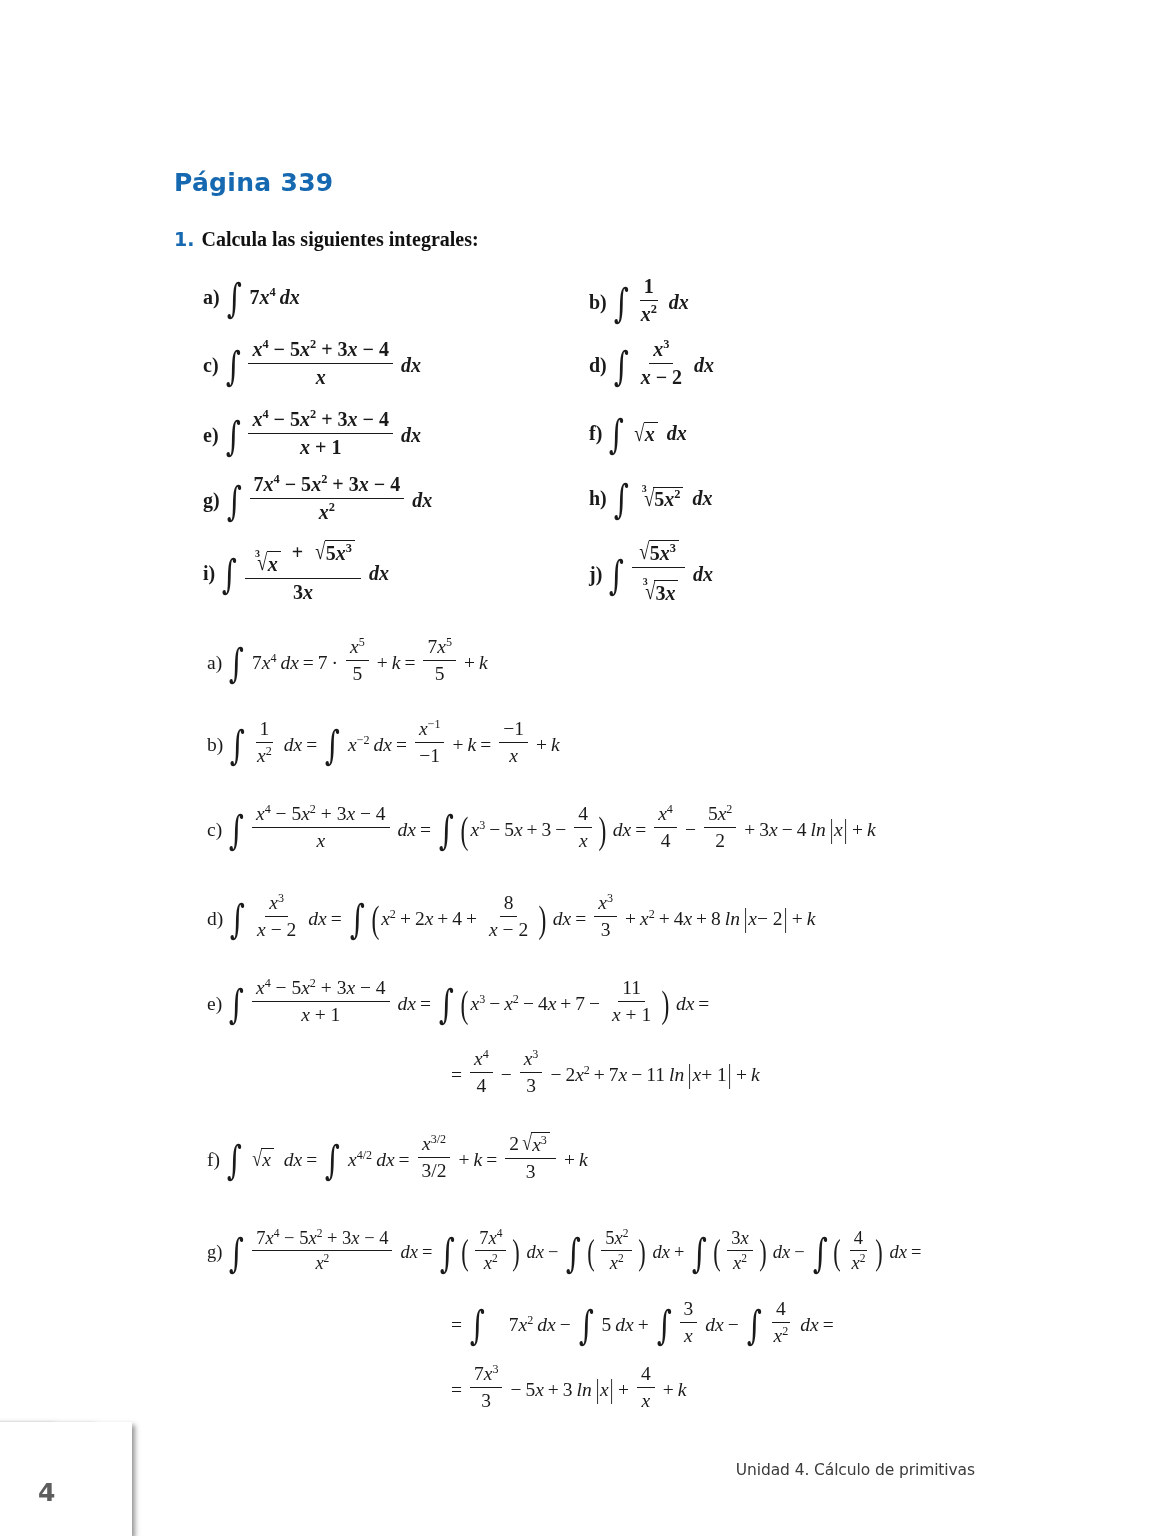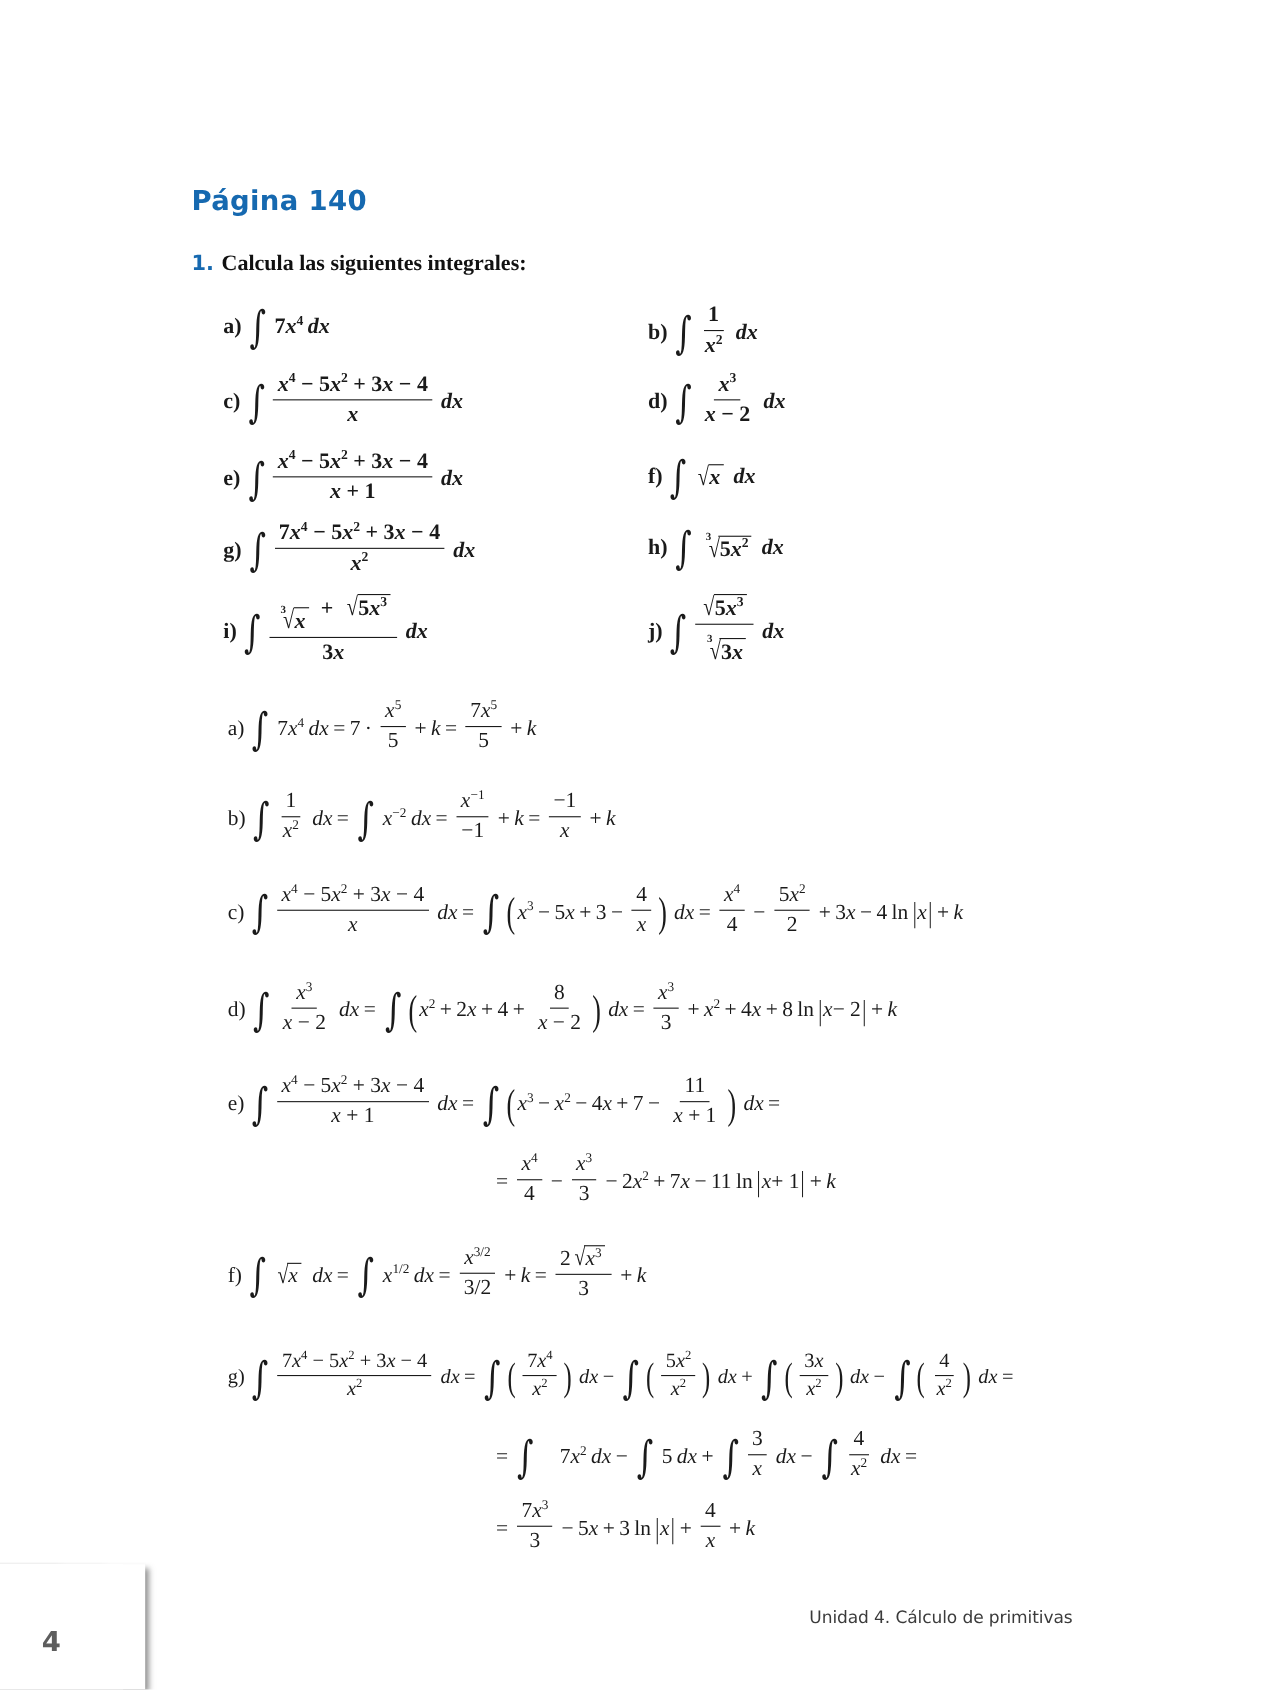--- a/index.html
+++ b/index.html
@@ -152,21 +152,21 @@
     display: inline-block;
     font-size: 1.35em;
     line-height: 0.7;
     transform: scaleX(0.7);
     position: relative;
     top: 0.04em;
   }
 
   .op { margin: 0 4px; }
   .dx { font-style: italic; margin-left: 4px; }
-  .ln { margin: 0 3px 0 4px; }
+  .ln { font-style: italic; margin: 0 3px 0 4px; }
 
   
   #footer-note {
     position: absolute;
     right: 177px;
     top: 1461px;
     font-family: "DejaVu Sans", sans-serif;
     font-size: 15.5px;
     color: #3b3b3b;
     letter-spacing: -0.1px;
@@ -202,21 +202,21 @@
     font-family: "DejaVu Sans", sans-serif;
     font-size: 25px;
     font-weight: bold;
     color: #5d5d5d;
     z-index: 5;
   }
 </style>
 </head>
 <body>
 
-<div id="page-heading">Página 140</div>
+<div id="page-heading">Página 339</div>
 
 <div id="exercise-head">
   <span class="num">1.</span><span class="txt">Calcula las siguientes integrales:</span>
 </div>
 
 <div class="math bold" style="left:203px; top:277px;">
   <span class="row">
     <span class="lbl">a)</span>
     <span class="intg">∫</span>
     <span style="margin-left:4px;">7<span class="v">x</span><sup class="ex exn">4</sup></span>
@@ -544,21 +544,21 @@
   <span class="row">
     <span class="lbl">f)</span>
     <span class="intg">∫</span>
     <span class="sqrt" style="margin-left:5px;">
       <span class="sign">√</span>
         <span class="rad"><span class="v">x</span></span>
     </span>
     <span class="dx" style="margin-left:8px;">dx</span>
     <span class="op">=</span>
     <span class="intg">∫</span>
-    <span style="margin-left:4px;"><span class="v">x</span><sup class="ex exn">1/2</sup></span>
+    <span style="margin-left:4px;"><span class="v">x</span><sup class="ex exn">4/2</sup></span>
     <span class="dx">dx</span>
     <span class="op">=</span>
     <span class="frac">
         <span class="nu"><span class="v">x</span><sup class="ex exn">3/2</sup></span>
         <span class="de">3/2</span>
       </span>
     <span class="op">+</span>
       <span class="v">k</span>
     <span class="op">=</span>
     <span class="frac">

